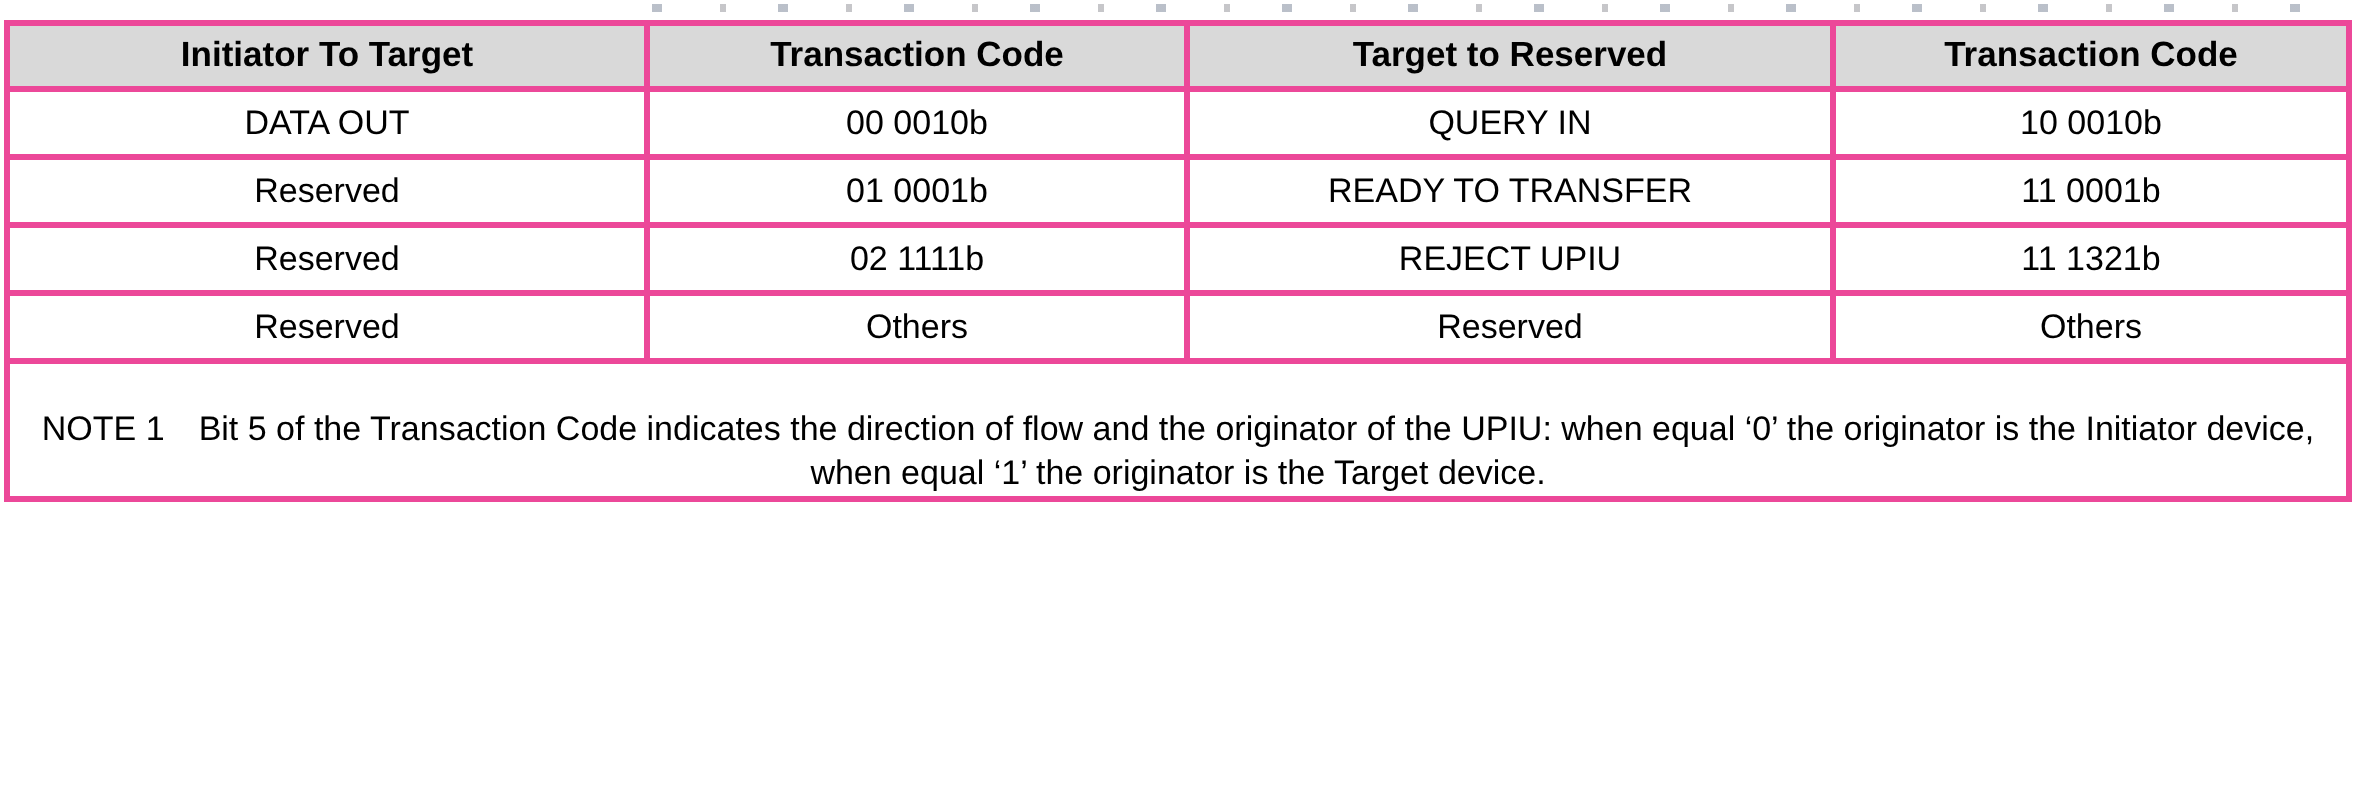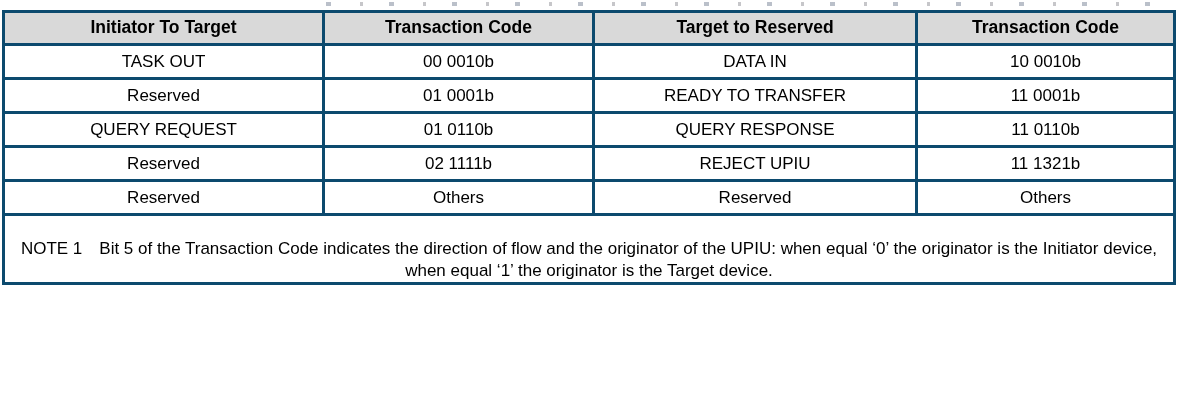--- a/index.html
+++ b/index.html
@@ -35,21 +35,21 @@
   table.codes {
     position: absolute;
     top: 10px;
     left: 2px;
     width: 1171px;
     border-collapse: collapse;
     table-layout: fixed;
   }
   table.codes th,
   table.codes td {
-    border: 3px solid #0c4a6e;
+    border: 3px solid #ec4899;
     text-align: center;
     vertical-align: middle;
     padding: 1px 4px;
     font-size: 17px;
     line-height: 1.25;
     white-space: pre-line;
     overflow: hidden;
   }
   table.codes th {
     background: #d9d9d9;
@@ -90,36 +90,30 @@
     <thead>
       <tr>
         <th>Initiator To Target</th>
         <th>Transaction Code</th>
         <th>Target to Reserved</th>
         <th>Transaction Code</th>
       </tr>
     </thead>
     <tbody>
       <tr class="row-single">
-        <td>TASK OUT</td>
+        <td>DATA OUT</td>
         <td>00 0010b</td>
-        <td>DATA IN</td>
+        <td>QUERY IN</td>
         <td>10 0010b</td>
       </tr>
       <tr class="row-single">
         <td>Reserved</td>
         <td>01 0001b</td>
         <td>READY TO TRANSFER</td>
         <td>11 0001b</td>
-      </tr>
-      <tr class="row-single">
-        <td>QUERY REQUEST</td>
-        <td>01 0110b</td>
-        <td>QUERY RESPONSE</td>
-        <td>11 0110b</td>
       </tr>
       <tr class="row-single">
         <td>Reserved</td>
         <td>02 1111b</td>
         <td>REJECT UPIU</td>
         <td>11 1321b</td>
       </tr>
       <tr class="row-single">
         <td>Reserved</td>
         <td>Others</td>

